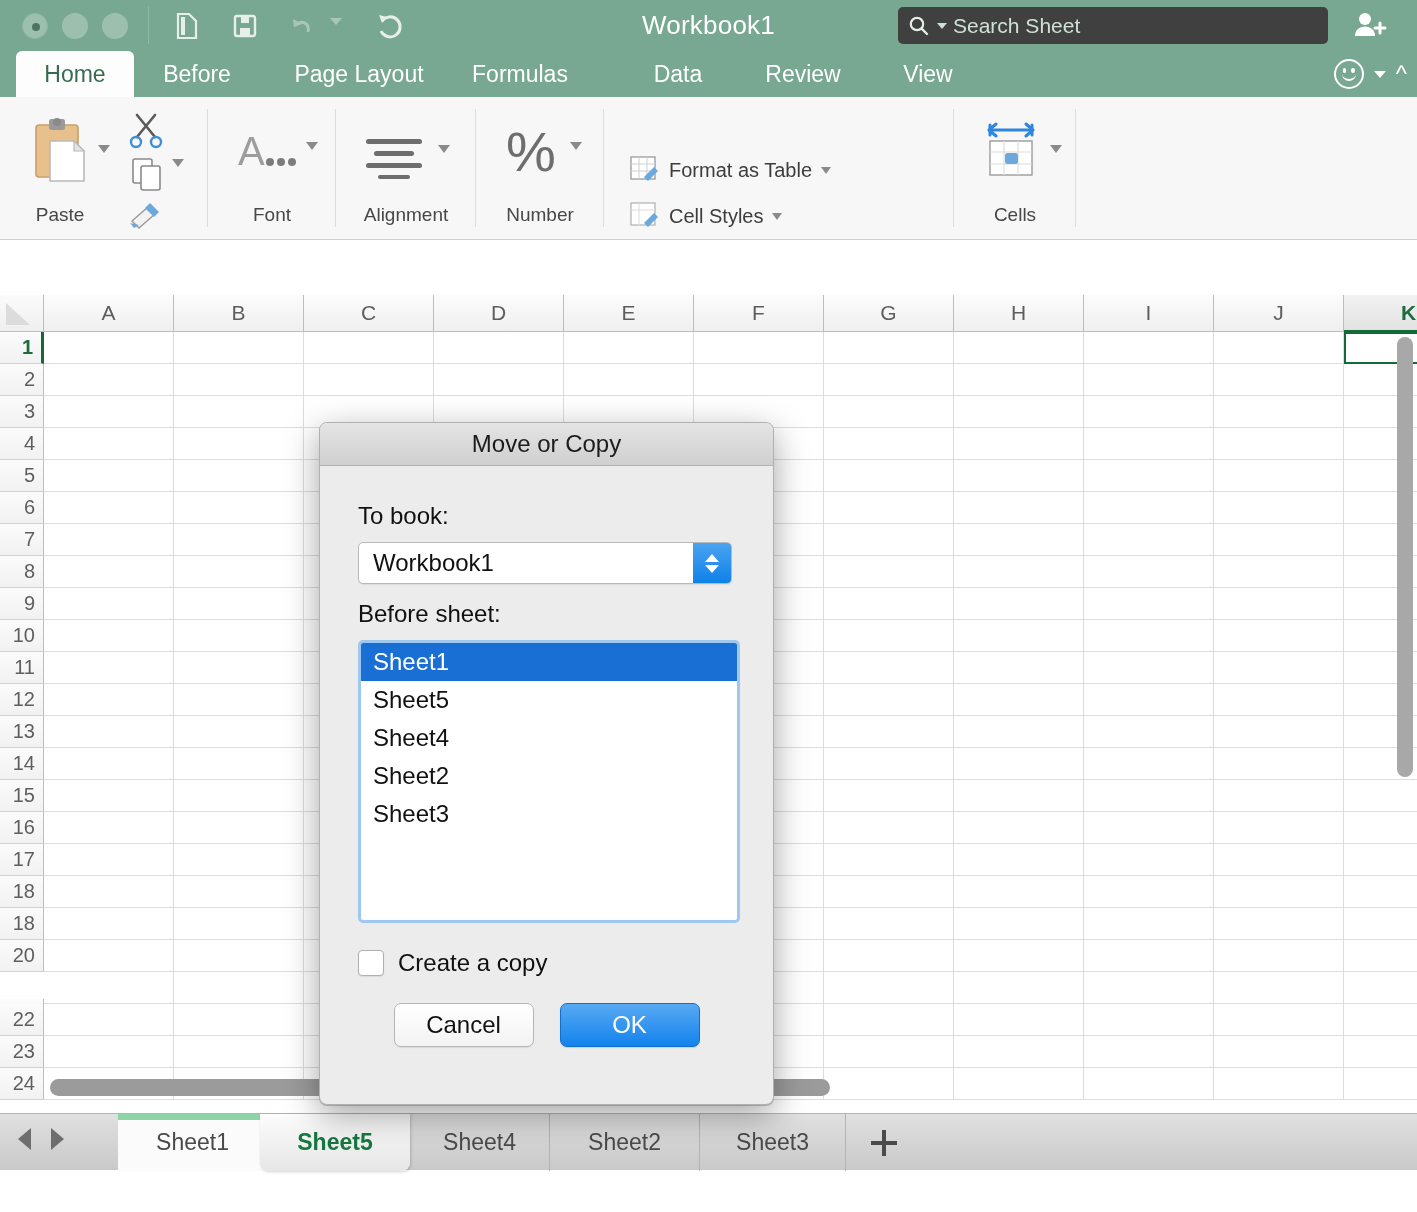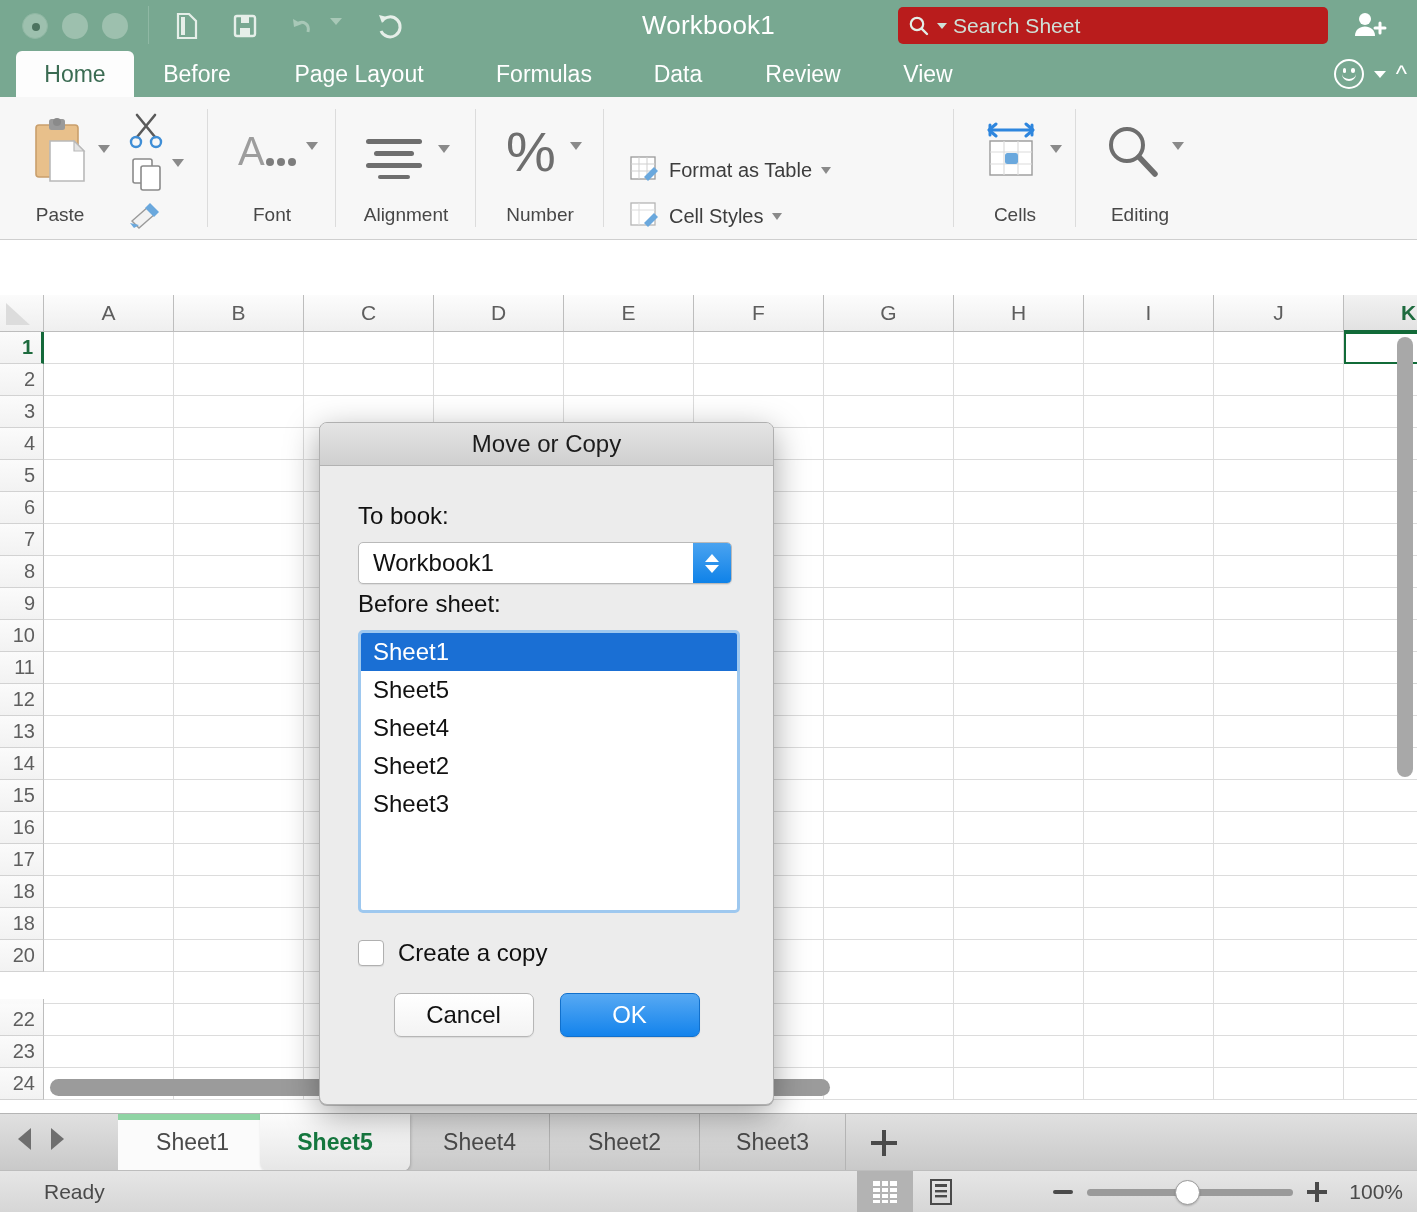--- a/index.html
+++ b/index.html
@@ -25,21 +25,21 @@
   .light.first { border: 1.5px solid #8fb7a3; }
   .tb-sep { position: absolute; left: 148px; top: 6px; width: 1px; height: 38px; background: #8fb8a4; }
   .qa { position: absolute; top: 9px; width: 34px; height: 34px; cursor: default; }
   .qa svg { display: block; }
   .title {
     position: absolute; left: 0; top: 10px; width: 1417px; text-align: center;
     color: #fff; font-size: 26px; letter-spacing: .2px;
   }
   .searchbox {
     position: absolute; left: 898px; top: 7px; width: 430px; height: 37px;
-    background: #b91c1c; border-radius: 5px; display: flex; align-items: center;
+    background: #404040; border-radius: 5px; display: flex; align-items: center;
     padding: 0 9px; gap: 6px;
   }
   .searchbox .ph { color: #cfe0d7; font-size: 21px; }
   .person-add { position: absolute; left: 1353px; top: 10px; width: 34px; height: 32px; }
 
   
   .tabstrip {
     position: absolute; left: 0; top: 51px; width: 1417px; height: 46px;
     background: #78a891;
   }
@@ -273,21 +273,21 @@
   <div class="tabstrip">
     <div class="rtab active" style="left:16px;width:118px">
         <span>Home</span>
       </div>
     <div class="rtab" style="left:148px;width:98px">
         <span>Before</span>
       </div>
     <div class="rtab" style="left:268px;width:182px">
         <span>Page Layout</span>
       </div>
-    <div class="rtab" style="left:472px;width:144px">
+    <div class="rtab" style="left:448px;width:144px">
         <span>Formulas</span>
       </div>
     <div class="rtab" style="left:634px;width:88px">
         <span>Data</span>
       </div>
     <div class="rtab" style="left:740px;width:126px">
         <span>Review</span>
       </div>
     <div class="rtab" style="left:884px;width:88px">
         <span>View</span>
@@ -411,30 +411,20 @@
           <rect x="14" y="28" width="42" height="34" fill="#fff" stroke="#9a9a9a" stroke-width="1.4"></rect>
           <path d="M28 28v34M42 28v34M14 39h42M14 51h42" stroke="#dcdcdc" stroke-width="1.2"></path>
           <rect x="29" y="40" width="13" height="11" rx="2.5" fill="#6aa8dd"></rect>
         </svg>
       </div>
       <div style="position:absolute;left:96px;top:48px" class="mini-caret"></div>
       <div class="grp-label">Cells</div>
       <div class="grp-div" style="left:121px"></div>
     </div>
 
-    <div class="grp" style="left:1076px;width:128px">
-      <div style="position:absolute;left:28px;top:26px">
-        <svg width="60" height="60" viewBox="0 0 60 60">
-            <circle cx="23" cy="22" r="16" fill="none" stroke="#6e6e6e" stroke-width="4"></circle>
-            <path d="M35 34l16 17" stroke="#6e6e6e" stroke-width="5.5" stroke-linecap="round"></path>
-          </svg>
-      </div>
-      <div style="position:absolute;left:96px;top:45px" class="mini-caret"></div>
-      <div class="grp-label">Editing</div>
-    </div>
   </div>
 
 
   <div class="gridwrap">
     <div class="corner"></div>
     <div id="colhdrs">
         <div class="colhdr" style="left: 44px; width: 130px;">A</div>
         <div class="colhdr" style="left: 174px; width: 130px;">B</div>
         <div class="colhdr" style="left: 304px; width: 130px;">C</div>
         <div class="colhdr" style="left: 434px; width: 130px;">D</div>
@@ -747,21 +737,21 @@
     <div class="dlg-title">Move or Copy</div>
     <div class="dlg-body">
       <div class="dlg-label">To book:</div>
       <div class="combo">
         <span>Workbook1</span>
         <div class="combo-btn">
           <div class="cb-ch cb-up"></div>
             <div class="cb-ch cb-dn"></div>
         </div>
       </div>
-      <div class="dlg-label" style="margin-top:6px">Before sheet:</div>
+      <div class="dlg-label" style="margin-top:16px">Before sheet:</div>
       <div class="listbox" id="sheetlist">
           <div class="lb-item sel">Sheet1</div>
           <div class="lb-item">Sheet5</div>
           <div class="lb-item">Sheet4</div>
           <div class="lb-item">Sheet2</div>
           <div class="lb-item">Sheet3</div>
         </div>
       <div class="checkrow">
         <div class="cbox"></div>
         <span>Create a copy</span>
@@ -791,41 +781,14 @@
         <span>Sheet2</span>
       </div>
     <div class="stab" style="left:700px;width:146px">
         <span>Sheet3</span>
       </div>
     <div class="plustab" style="left:846px;width:76px">
       <div class="plus"></div>
     </div>
   </div>
 
-  <div class="statusbar">
-    <div class="ready">Ready</div>
-    <div class="viewbtns">
-      <div class="vbtn on">
-        <svg width="28" height="28" viewBox="0 0 28 28">
-            <rect x="2" y="3" width="24" height="22" fill="#fff"></rect>
-            <path d="M2 9h24M2 15h24M2 21h24M10 3v22M18 3v22" stroke="#b3b3b3" stroke-width="2"></path>
-          </svg>
-      </div>
-      <div class="vbtn">
-        <svg width="28" height="28" viewBox="0 0 28 28">
-            <rect x="4" y="2" width="20" height="24" fill="none" stroke="#4a4a4a" stroke-width="2"></rect>
-            <rect x="8" y="6" width="12" height="3" fill="#4a4a4a"></rect>
-            <rect x="8" y="12" width="12" height="2.4" fill="#4a4a4a"></rect>
-            <rect x="8" y="17" width="12" height="2.4" fill="#4a4a4a"></rect>
-          </svg>
-      </div>
-    </div>
-    <div class="zoomwrap">
-      <div class="minus"></div>
-      <div class="track">
-          <div class="knob"></div>
-        </div>
-      <div class="zplus"></div>
-      <div class="zlabel">100%</div>
-    </div>
-  </div>
 
 </div>
 
 </body></html>

